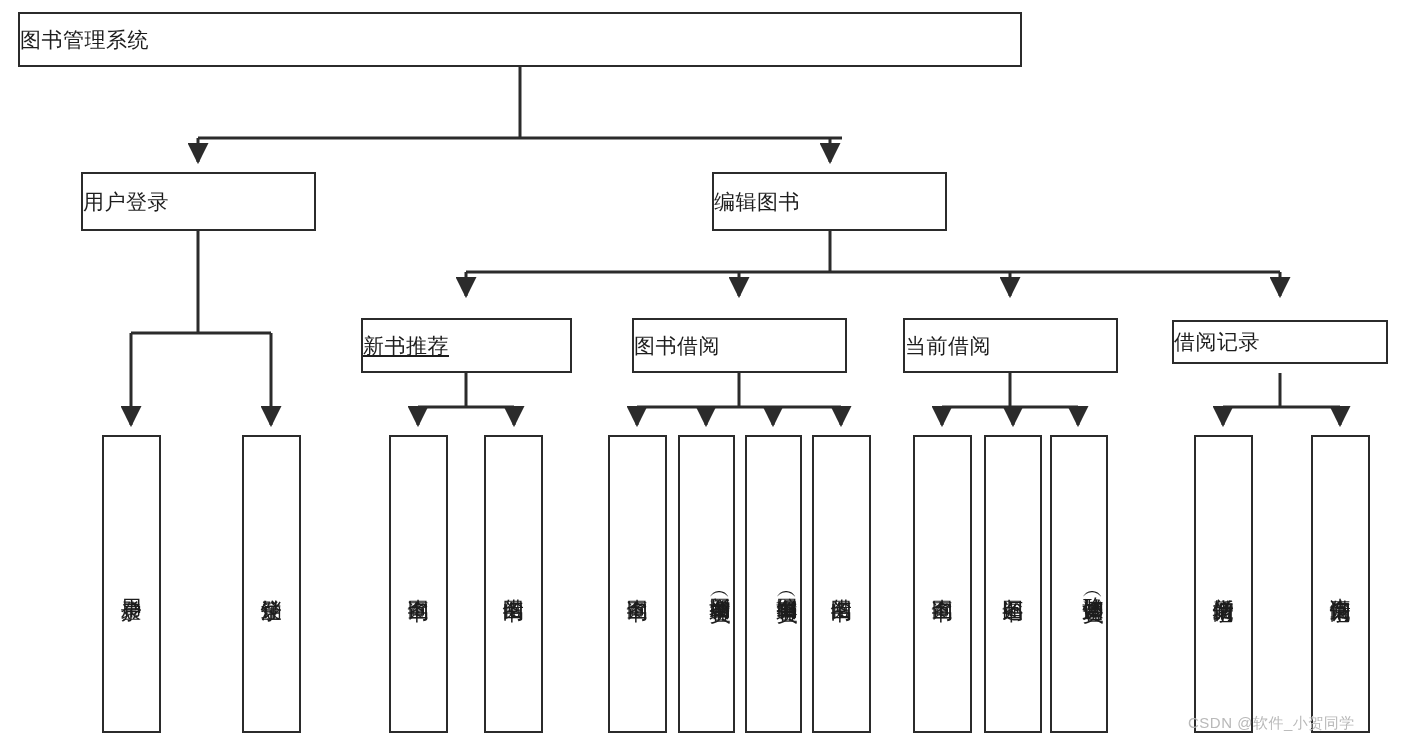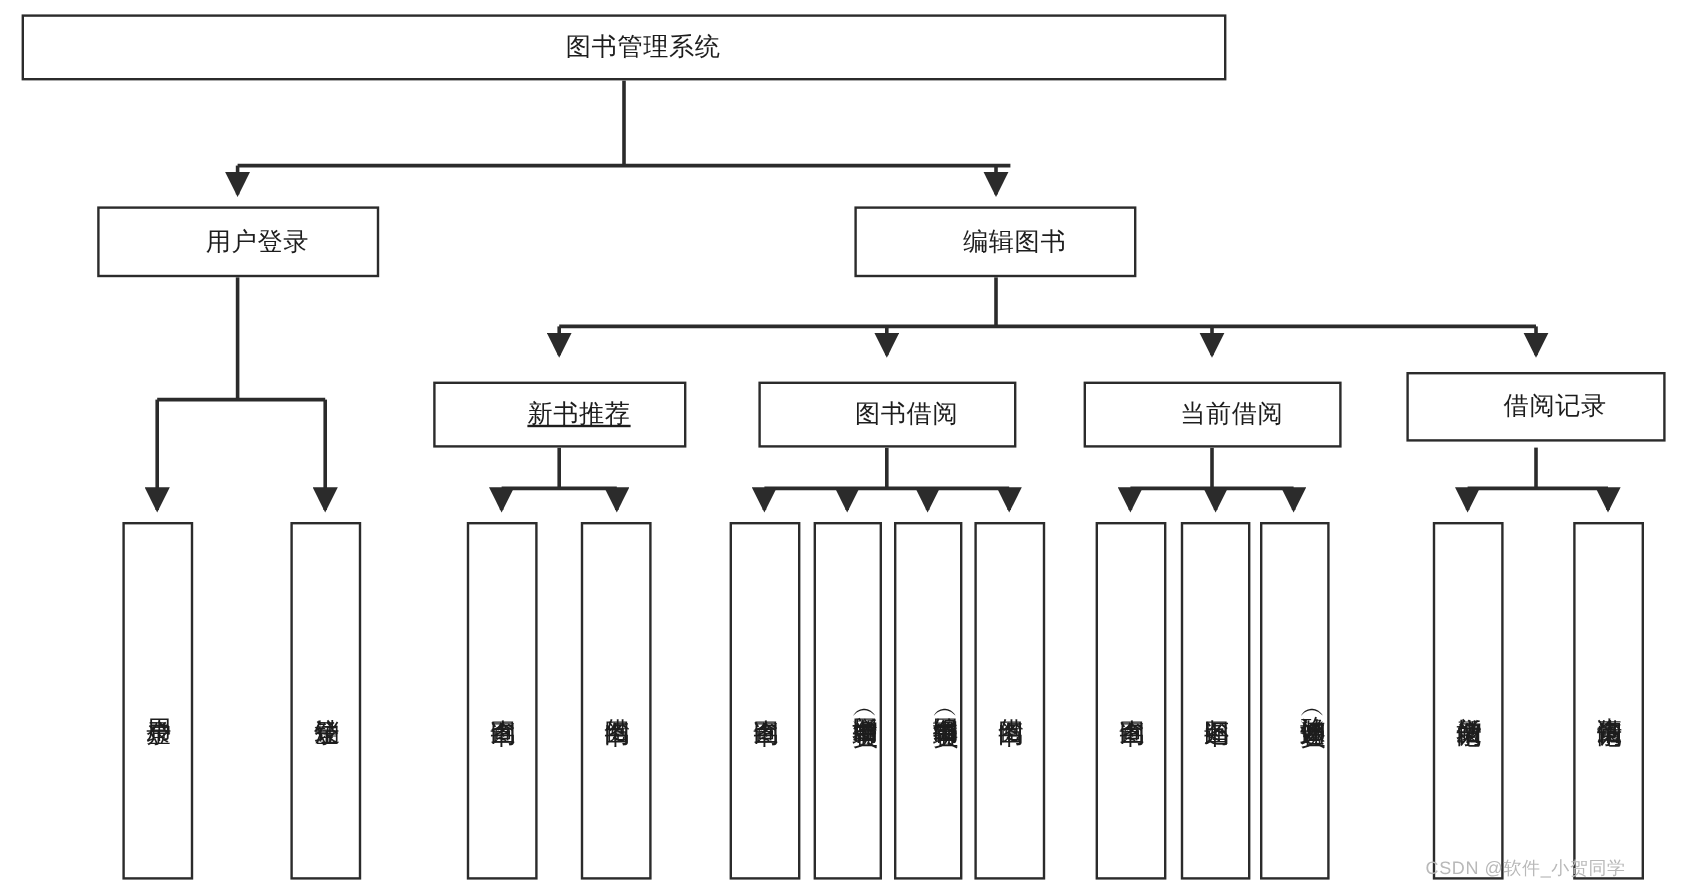--- a/index.html
+++ b/index.html
@@ -26,23 +26,22 @@
     height: 747px;
   }
   .node {
     position: absolute;
     box-sizing: border-box;
     border: 2px solid #2b2b2b;
     background: #ffffff;
     color: #1d1d1d;
     display: flex;
     align-items: center;
-    justify-content: center;
+    justify-content: flex-start;
     text-align: center;
-    padding-left: 32px;
   }
   .node.level-root,
   .node.level-1,
   .node.level-2 {
     font-size: 21px;
     letter-spacing: 0.5px;
     line-height: 1.1;
   }
   .node.leaf {
     writing-mode: vertical-rl;
@@ -139,21 +138,21 @@
 
   <div class="node level-2" style="left:361px; top:318px; width:211px; height:55px;text-decoration:underline;">
     <span>新书推荐</span>
   </div>
   <div class="node level-2" style="left:903px; top:318px; width:215px; height:55px;">
     <span>当前借阅</span>
   </div>
   <div class="node level-2" style="left:632px; top:318px; width:215px; height:55px;">
     <span>图书借阅</span>
   </div>
-  <div class="node level-2" style="left:1172px; top:310px; width:216px; height:58px;">
+  <div class="node level-2" style="left:1172px; top:320px; width:216px; height:44px;">
     <span>借阅记录</span>
   </div>
 
   <div class="node leaf" style="left:102px; top:435px; width:59px; height:298px;">
     <span class="leaf-text">用户登录</span>
   </div>
   <div class="node leaf" style="left:242px; top:435px; width:59px; height:298px;">
     <span class="leaf-text">注销登录</span>
   </div>
 

